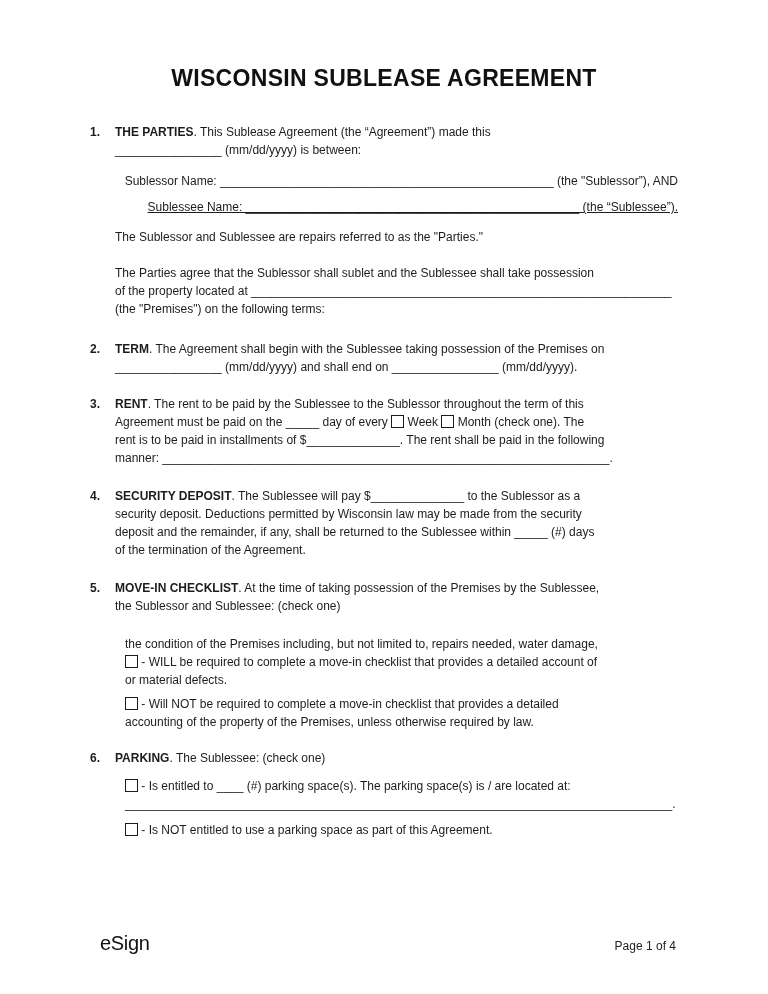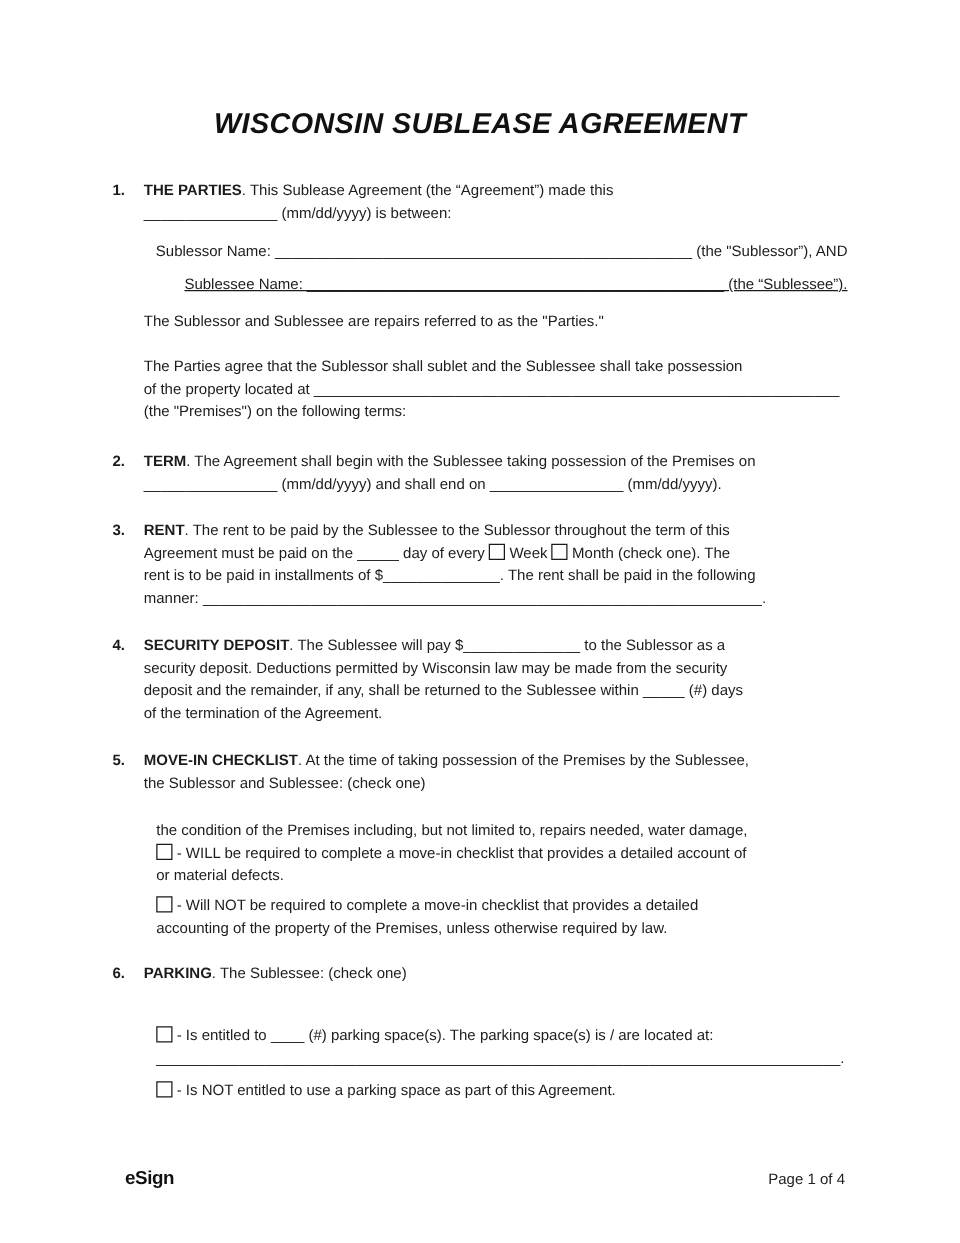--- a/index.html
+++ b/index.html
@@ -9,28 +9,27 @@
     height: 994px;
     background: #ffffff;
     color: #1c1c1c;
     font-family: "Liberation Sans", "DejaVu Sans", sans-serif;
     font-size: 12px;
     line-height: 18px;
     overflow: hidden;
   }
   .title {
     margin: 0;
-    padding-top: 84px;
+    padding-top: 64px;
     text-align: center;
     font-size: 23px;
     line-height: 28px;
     font-weight: bold;
     letter-spacing: 0.3px;
     color: #111111;
-    font-style: italic;
   }
   .body-col { margin: 0 90px; }
   .sec { display: flex; }
   .num {
     width: 25px;
     flex-shrink: 0;
     font-weight: bold;
     white-space: pre;
   }
   .content { flex: 1; min-width: 0; }
@@ -44,21 +43,21 @@
   .together-para { margin-top: 12px; }
   .agree-para    { margin-top: 18px; }
   .sec-term      { margin-top: 22px; }
   .sec-rent      { margin-top: 19px; }
   .sec-security  { margin-top: 20px; }
   .sec-movein    { margin-top: 20px; }
   .sec-parking   { margin-top: 18px; }
   .check-item    { margin-left: 10px; }
   .check-will        { margin-top: 20px; }
   .check-willnot     { margin-top: 6px;  }
-  .check-entitled    { margin-top: 32px; }
+  .check-entitled    { margin-top: 10px; }
   .check-notentitled { margin-top: 8px;  }
 
   
   .cb {
     display: inline-block;
     width: 11px;
     height: 11px;
     border: 1.5px solid #1a1a1a;
     vertical-align: -1.5px;
     background: #ffffff;
@@ -67,22 +66,22 @@
   .footer {
     position: absolute;
     left: 100px;
     right: 92px;
     top: 934px;
     display: flex;
     justify-content: space-between;
     align-items: baseline;
   }
   .brand {
-    font-weight: bold;
-    font-size: 15px;
+    font-weight: normal;
+    font-size: 20px;
     letter-spacing: -0.3px;
     color: #111111;
     text-align: right;
   }
   .page-label { font-size: 12px; color: #222222; }
 </style>
 </head>
 <body>
 
 <div class="page">

